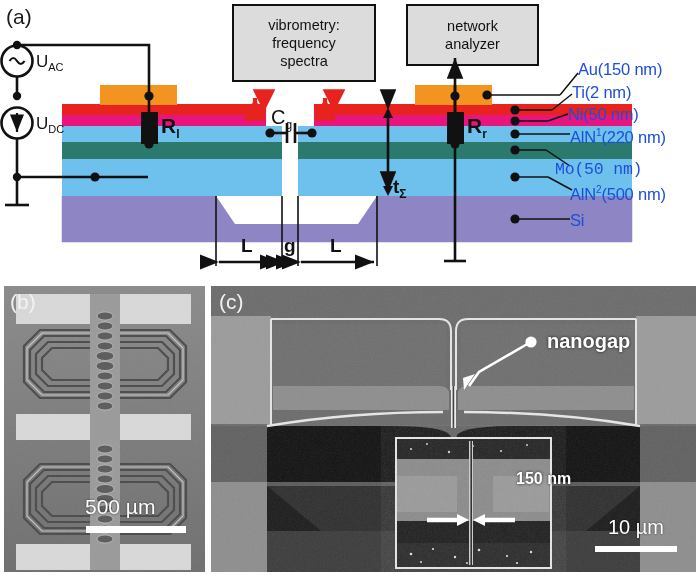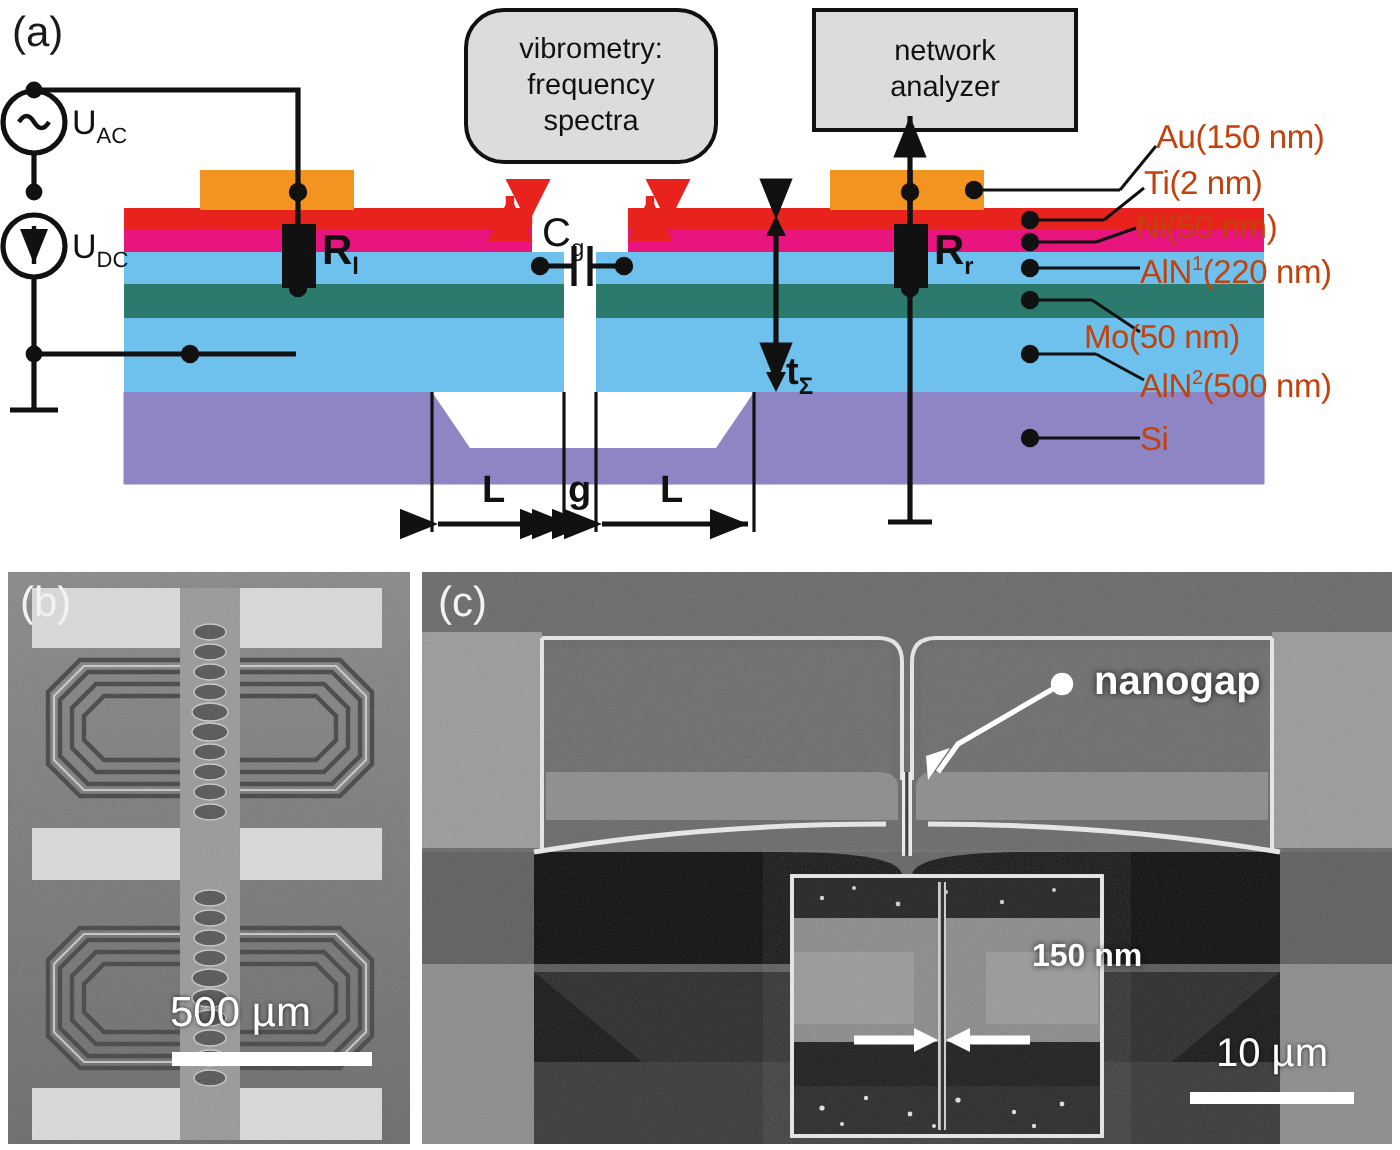--- a/index.html
+++ b/index.html
@@ -41,21 +41,21 @@
     justify-content: center;
     text-align: center;
     font-size: 14.5px;
     line-height: 1.25;
     color: #111;
     padding: 3px 4px;
   }
   .layer-label {
     position: absolute;
     font-size: 16.5px;
-    color: #c2410c;
+    color: #1d4ed8;
     white-space: nowrap;
     letter-spacing: -0.2px;
   }
   .layer-label sup { font-size: 10px; vertical-align: super; }
   .res-label {
     position: absolute;
     font-size: 21px;
     font-weight: bold;
     color: #111;
   }
@@ -124,21 +124,21 @@
 </style>
 </head>
 <body>
 
 <div id="figure">
 
   <div id="panel-a">
 
     <div class="panel-letter" style="left:6px; top:5px;">(a)</div>
 
-    <div class="instr-box" style="left:232px; top:4px; width:127px; height:78px;border-radius:20px;">
+    <div class="instr-box" style="left:232px; top:4px; width:144px; height:78px;">
       <div>
         <div>vibrometry:</div>
         <div>frequency</div>
         <div>spectra</div>
       </div>
     </div>
 
     <div class="instr-box" style="left:406px; top:4px; width:133px; height:62px;">
       <div>
         <div>network</div>
@@ -328,21 +328,21 @@
       <span>t</span><sub>Σ</sub>
     </div>
     <div class="dim-label" style="left:241px; top:235px;">L</div>
     <div class="dim-label" style="left:284px; top:235px;">g</div>
     <div class="dim-label" style="left:330px; top:235px;">L</div>
 
     <div class="layer-label" style="left:578px; top:60px;">Au(150 nm)</div>
     <div class="layer-label" style="left:572px; top:83px;">Ti(2 nm)</div>
     <div class="layer-label" style="left:568px; top:105px;">Ni(50 nm)</div>
     <div class="layer-label" style="left:570px; top:127px;">AlN<sup>1</sup>(220 nm)</div>
-    <div class="layer-label" style="left:542px; top:160px;">Mo(50 nm)</div>
+    <div class="layer-label" style="left:555px; top:160px;font-family:Liberation Mono, monospace;">Mo(50 nm)</div>
     <div class="layer-label" style="left:570px; top:184px;">AlN<sup>2</sup>(500 nm)</div>
     <div class="layer-label" style="left:570px; top:211px;">Si</div>
   </div>
 
   <div id="panel-b">
     <svg width="201" height="286" viewBox="0 0 201 286" style="position:absolute;left:0;top:0;">
       <defs>
         <linearGradient id="bgGrayB" x1="0" y1="0" x2="0" y2="1">
           <stop offset="0" stop-color="#8a8a8a"></stop>
           <stop offset="1" stop-color="#6e6e6e"></stop>

